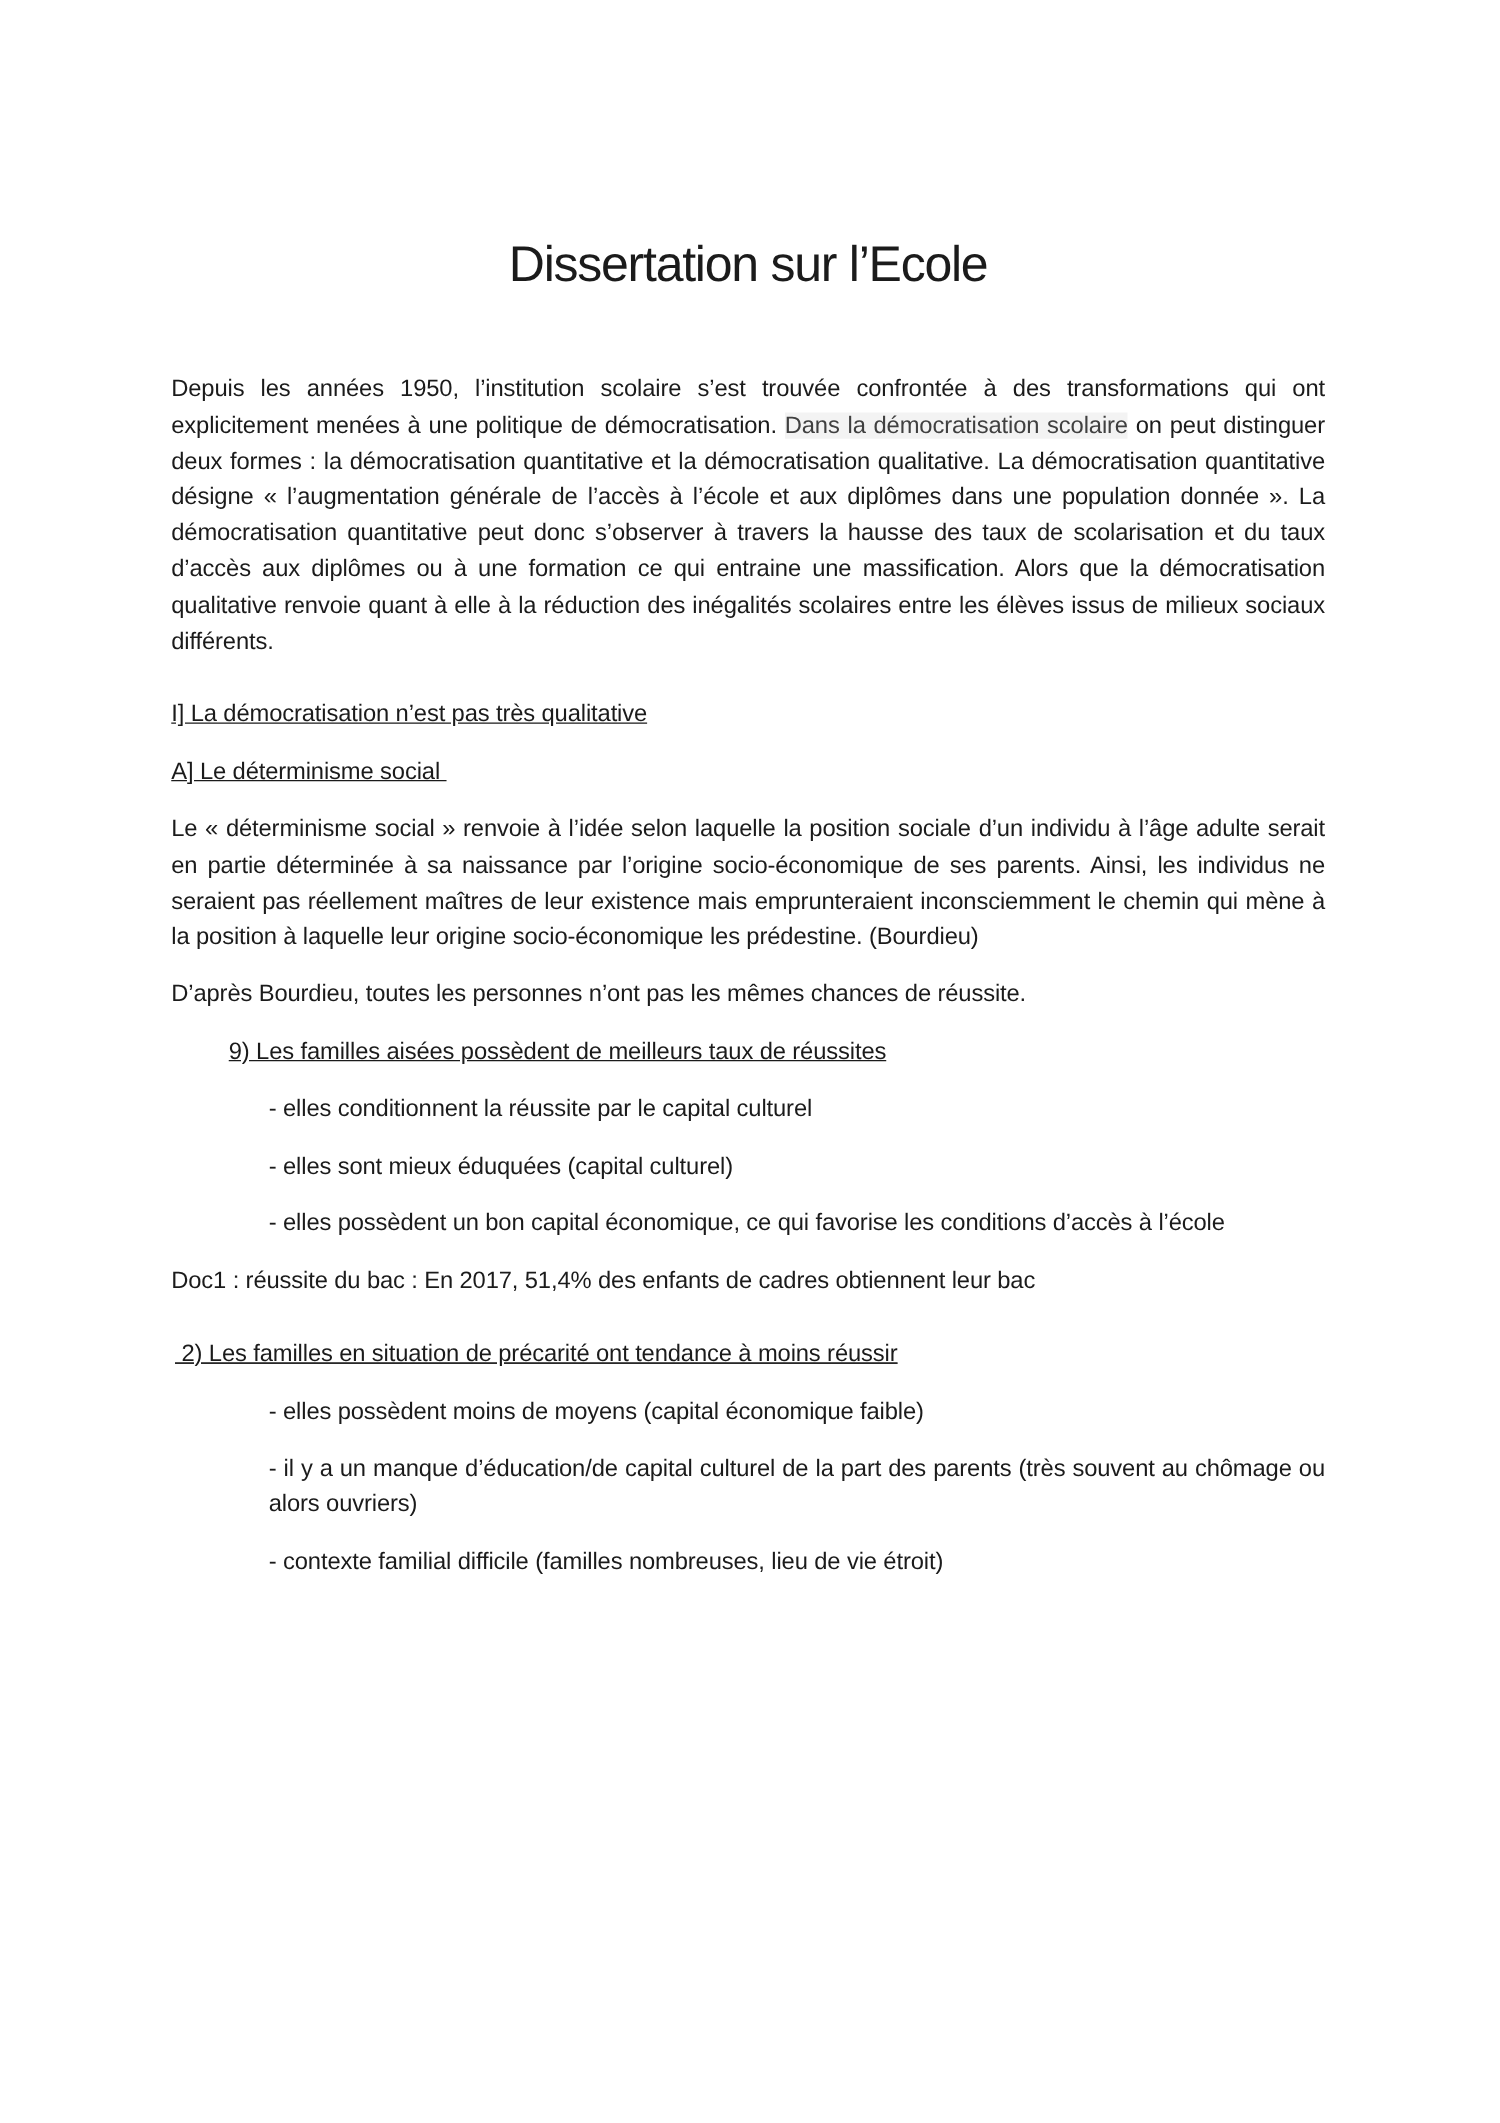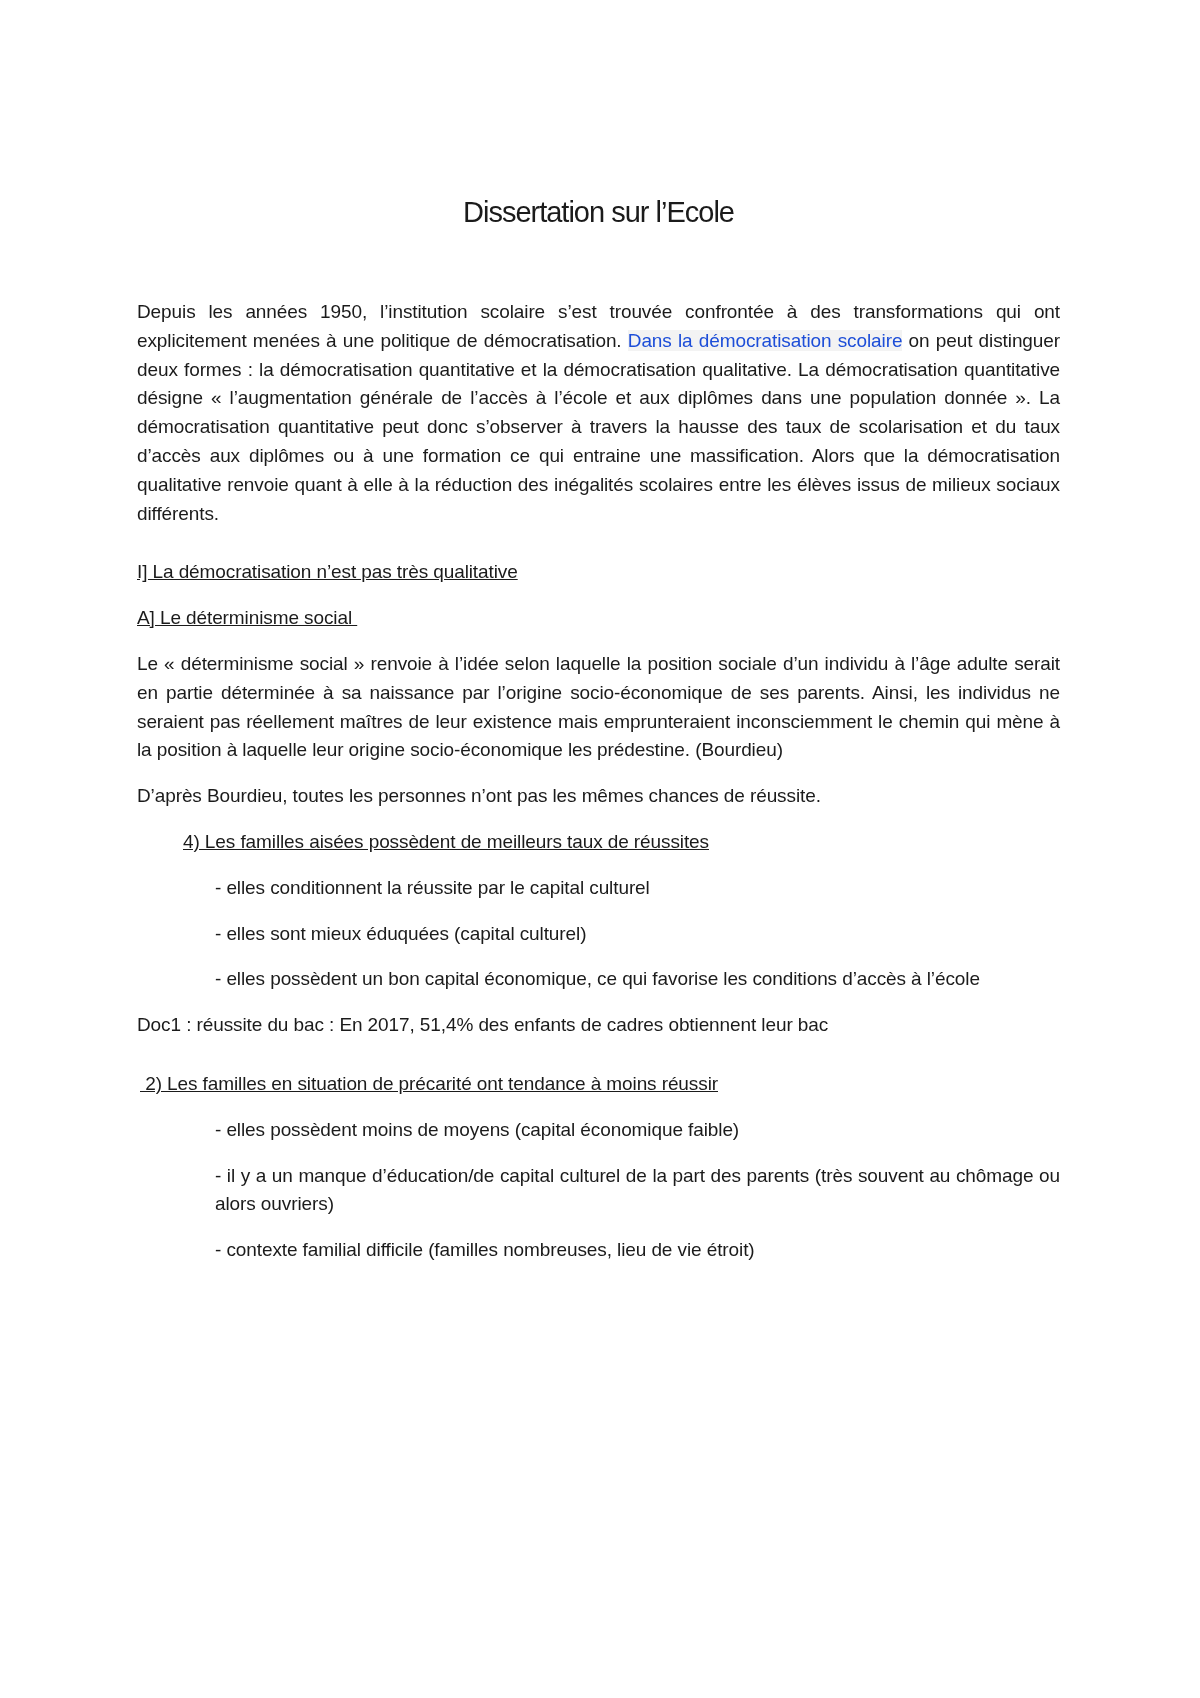--- a/index.html
+++ b/index.html
@@ -16,39 +16,39 @@
     box-sizing: border-box;
     padding: 186px 140px 0 137px;
     font-family: "Liberation Sans", "DejaVu Sans", sans-serif;
     font-size: 19px;
     line-height: 28.8px;
     letter-spacing: -0.1px;
     color: #1b1b1b;
     overflow: hidden;
   }
   .doc-title {
-    font-size: 29px;
+    font-size: 40px;
     font-weight: 400;
     line-height: 52px;
     letter-spacing: -1px;
     text-align: center;
     margin: 0 0 60px 0;
   }
   p {
     margin: 0 0 17px 0;
     text-align: justify;
   }
   .u { text-decoration: underline; }
   .gap-above { margin-top: 30px; }     
   .indent-1 { margin-left: 46px; }     
   .indent-tiny { margin-left: 3px; text-decoration: underline; }   
   .bullet { margin-left: 78px; }       
   .hl {                                 
     background: #f3f3f3;
-    color: #1d4ed8;
+    color: #404040;
   }
 </style>
 </head>
 <body>
 
 <div class="page">
 
   <h1 class="doc-title">Dissertation sur l’Ecole</h1>
 
   <p><span>Depuis les années 1950, l’institution scolaire s’est trouvée confrontée à des transformations qui ont explicitement menées à une politique de démocratisation. </span><span class="hl">Dans la démocratisation scolaire</span><span> on peut distinguer deux formes : la démocratisation quantitative et la démocratisation qualitative. La démocratisation quantitative désigne «&nbsp;l’augmentation générale de l’accès à l’école et aux diplômes dans une population donnée&nbsp;». La démocratisation quantitative peut donc s’observer à travers la hausse des taux de scolarisation et du taux d’accès aux diplômes ou à une formation ce qui entraine une massification. Alors que la démocratisation qualitative renvoie quant à elle à la réduction des inégalités scolaires entre les élèves issus de milieux sociaux différents.</span></p>
@@ -56,21 +56,21 @@
 
 
   <p class="gap-above"><span class="u">I] La démocratisation n’est pas très qualitative</span></p>
 
   <p><span class="u">A] Le déterminisme social&nbsp;</span></p>
 
   <p>Le «&nbsp;déterminisme social&nbsp;» renvoie à l’idée selon laquelle la position sociale d’un individu à l’âge adulte serait en partie déterminée à sa naissance par l’origine socio-économique de ses parents. Ainsi, les individus ne seraient pas réellement maîtres de leur existence mais emprunteraient inconsciemment le chemin qui mène à la position à laquelle leur origine socio-économique les prédestine. (Bourdieu)</p>
 
   <p>D’après Bourdieu, toutes les personnes n’ont pas les mêmes chances de réussite.</p>
 
-  <p class="indent-1"><span class="u">4) Les familles aisées possèdent de meilleurs taux de réussites</span></p>
+  <p class="indent-1"><span class="u">9) Les familles aisées possèdent de meilleurs taux de réussites</span></p>
 
   <p class="bullet">- elles conditionnent la réussite par le capital culturel</p>
 
   <p class="bullet">- elles sont mieux éduquées (capital culturel)</p>
 
   <p class="bullet">- elles possèdent un bon capital économique, ce qui favorise les conditions d’accès à l’école</p>
 
 
   <p>Doc1 : réussite du bac : En 2017, 51,4% des enfants de cadres obtiennent leur bac</p>
 

